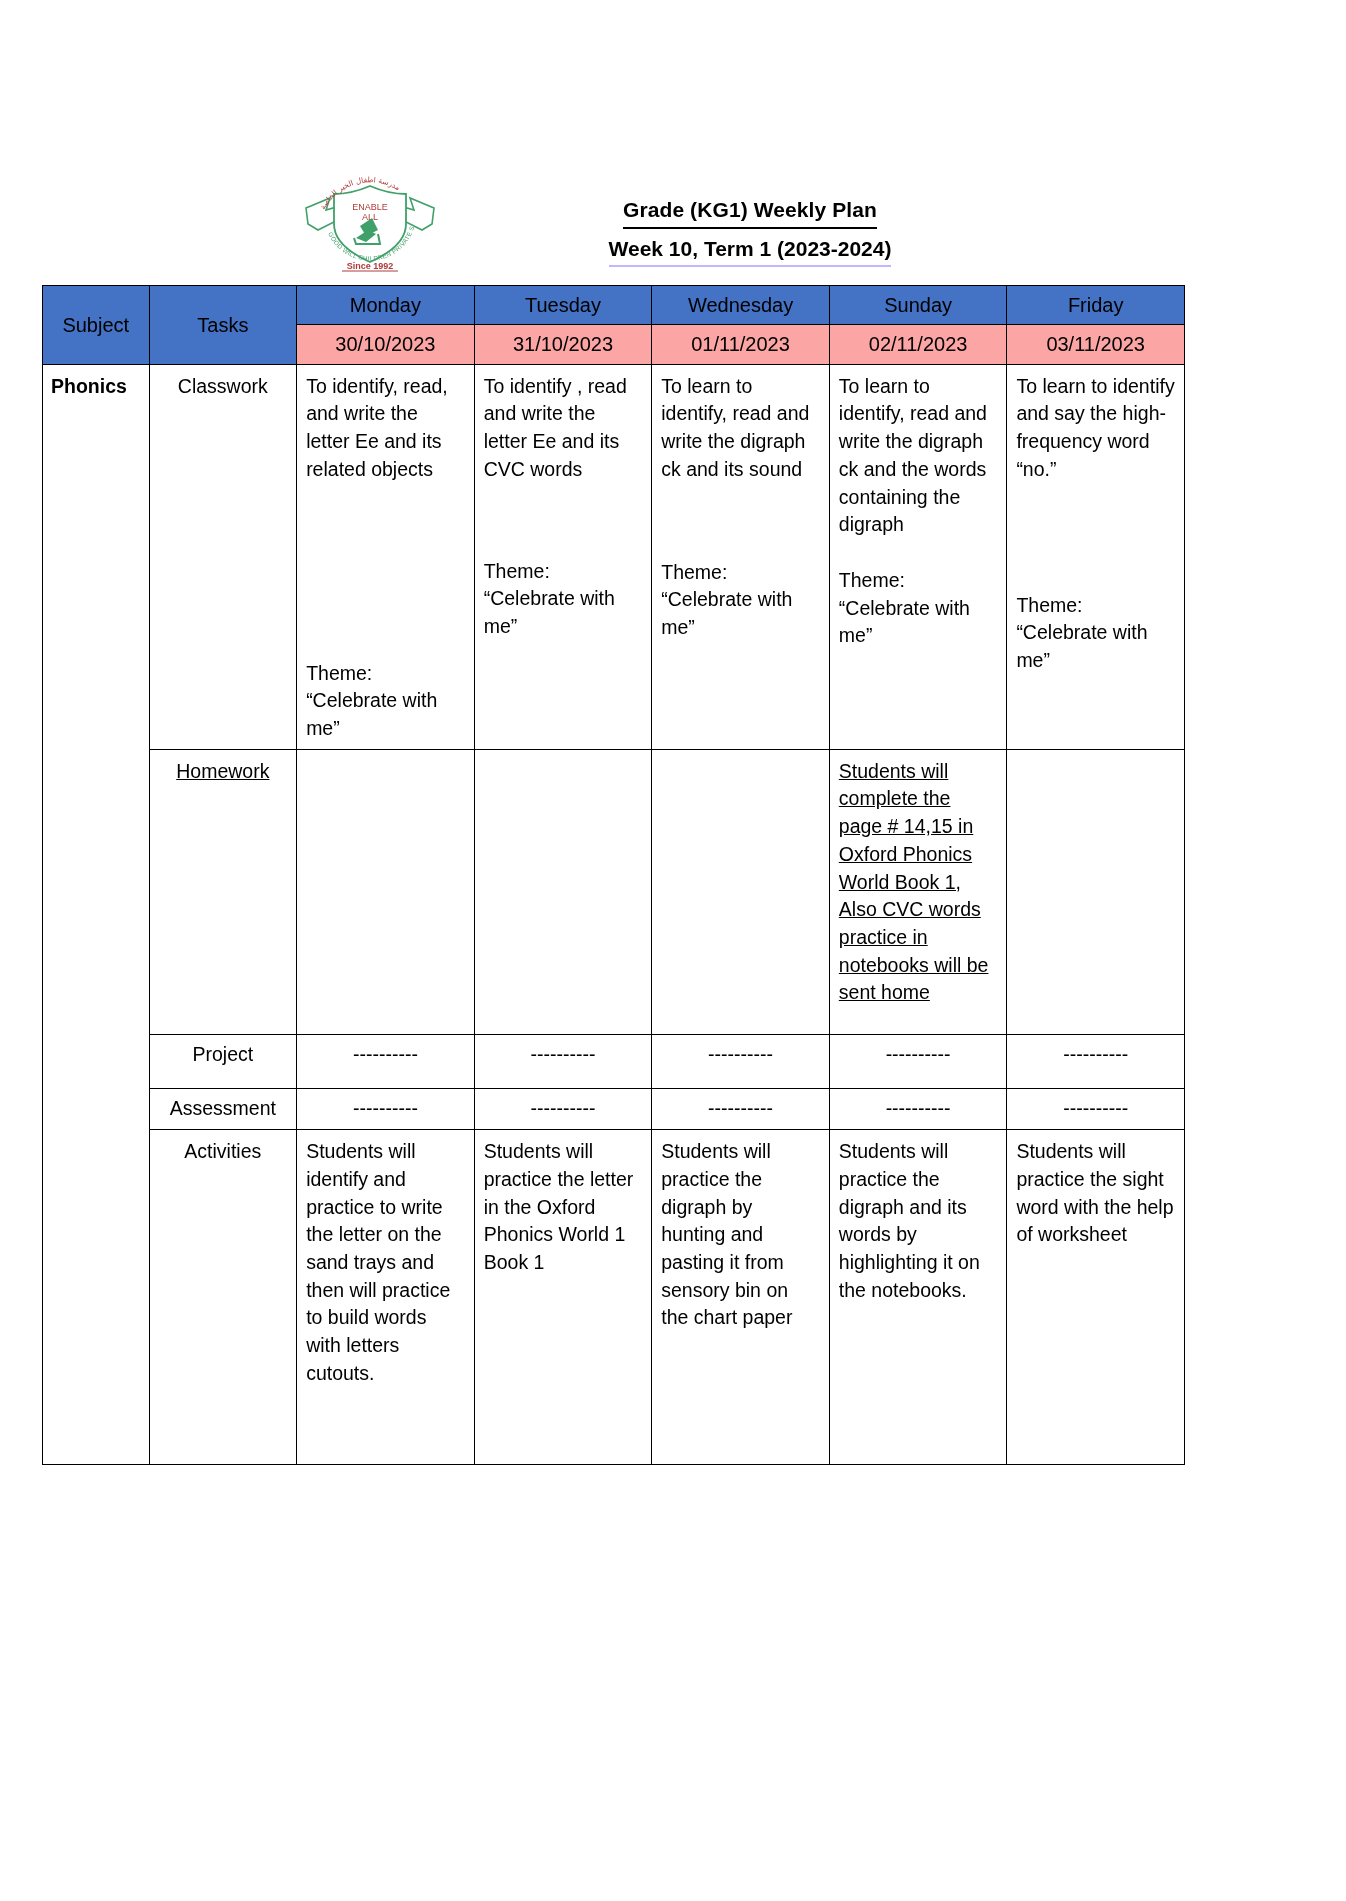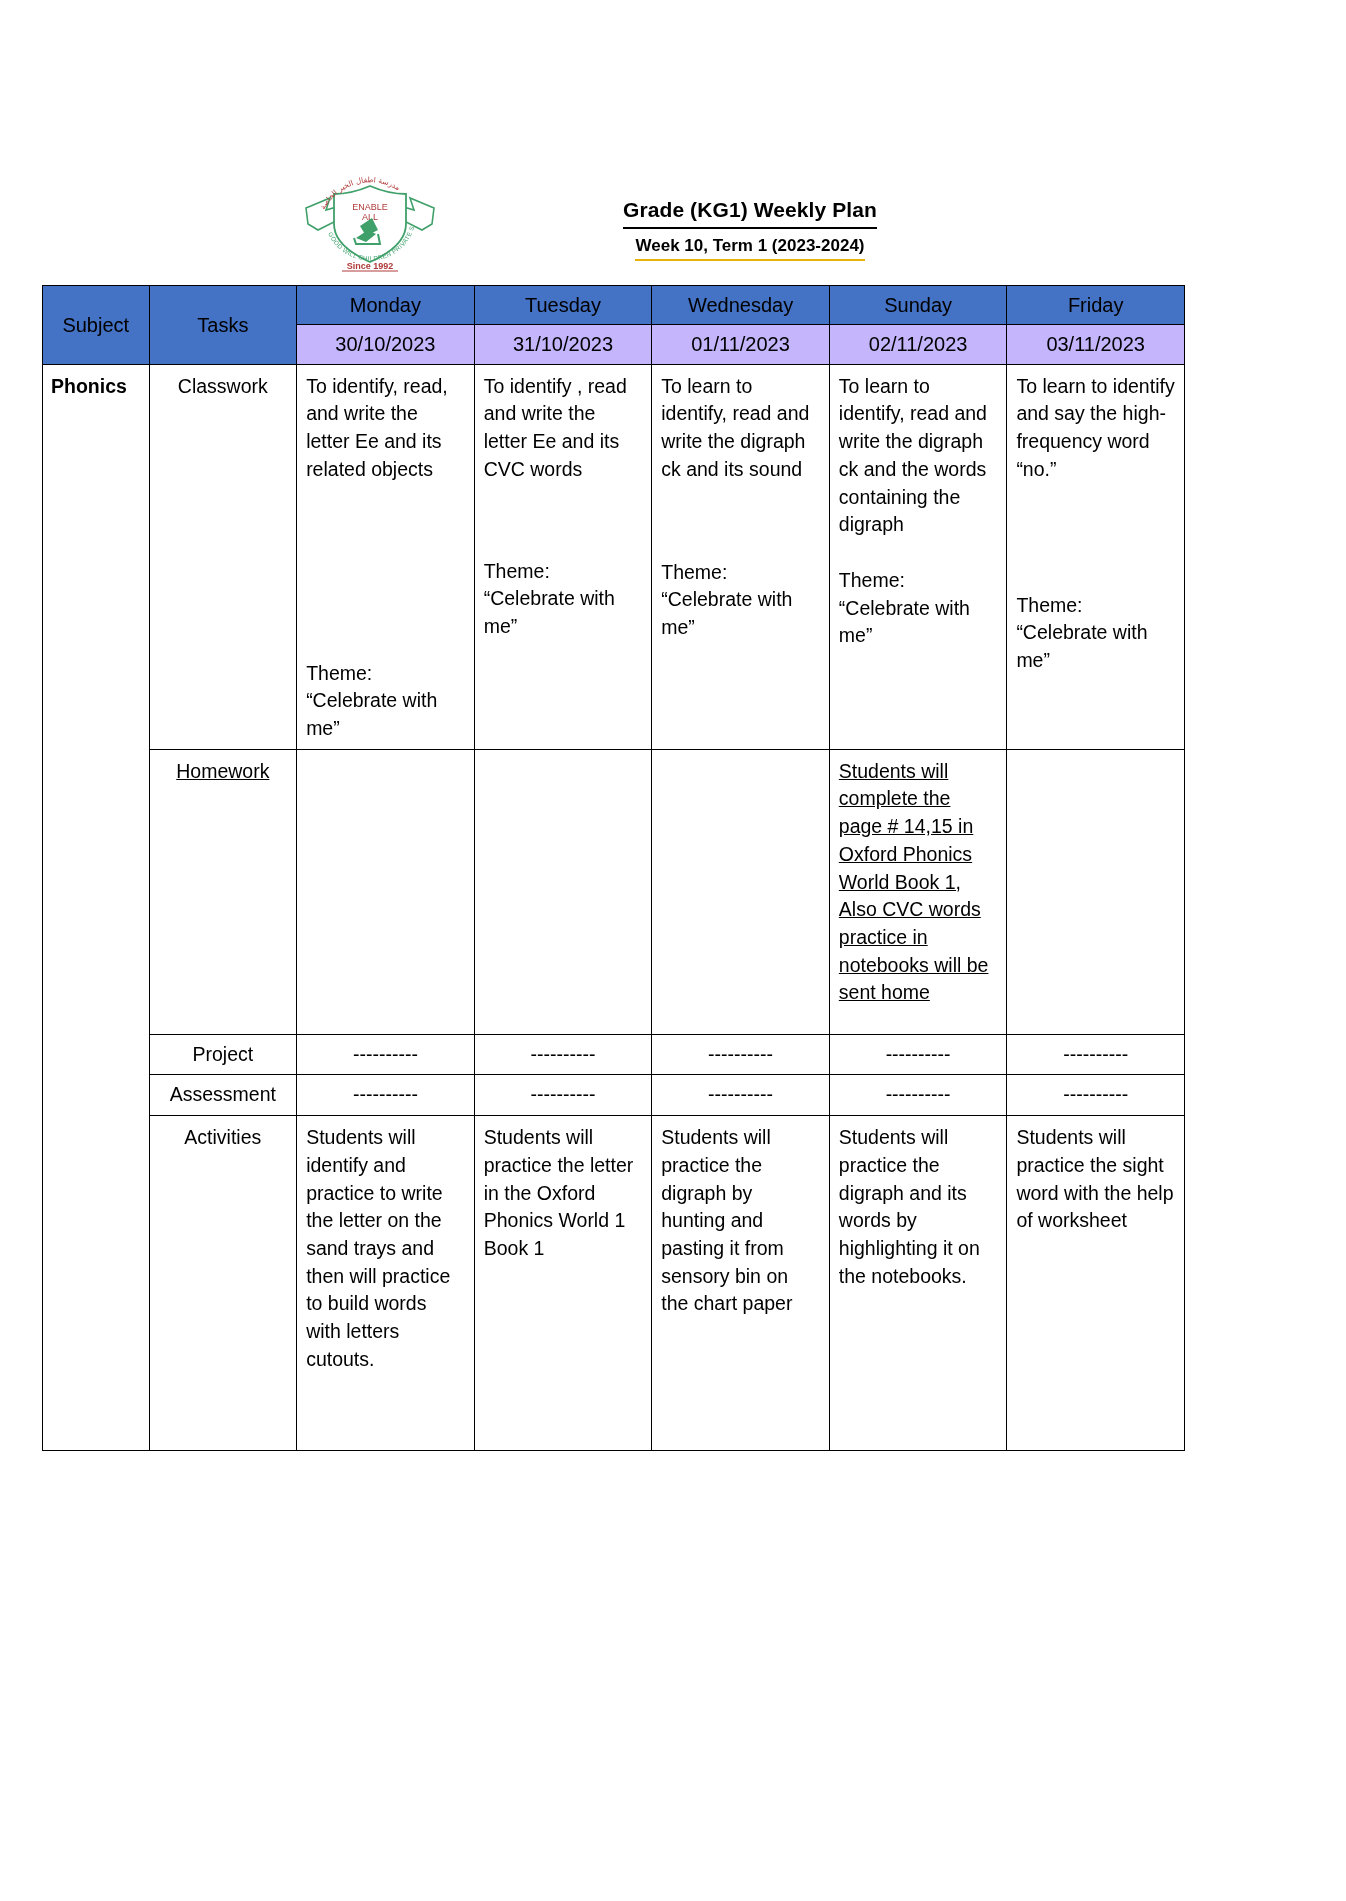--- a/index.html
+++ b/index.html
@@ -50,25 +50,25 @@
     font-size: 21px;
     font-weight: bold;
     letter-spacing: .1px;
     line-height: 1.55;
     display: inline-block;
     border-bottom: 2px solid #000;
     padding-bottom: 0px;
     margin-bottom: 4px;
   }
   .title-line2 {
-    font-size: 17px;
+    font-size: 21px;
     font-weight: bold;
     line-height: 1.55;
     display: inline-block;
-    border-bottom: 2px solid #eab308;
+    border-bottom: 2px solid #c4b5fd;
   }
   .title-row { text-align:center; }
 
   
   .plan-table {
     position: absolute;
     left: 42px;
     top: 285px;
     width: 1143px;
     border-collapse: collapse;
@@ -84,21 +84,21 @@
   }
   .hdr th {
     background: #4472C4;
     text-align: center;
     vertical-align: middle;
     font-size: 20px;
     padding: 5px 4px;
     height: 26px;
   }
   .hdr-sub th {
-    background: #c4b5fd;
+    background: #fca5a5;
     text-align: center;
     vertical-align: middle;
     font-size: 20px;
     padding: 5px 4px;
     height: 26px;
   }
   .col-subject { width: 96px; }
   .col-tasks   { width: 133px; }
   .col-day     { width: 160px; }
 
@@ -118,21 +118,21 @@
   .cell-main { display: block; white-space: pre-wrap; }
   .cell-theme { display: block; white-space: pre-wrap; }
   .theme-gap-0 { margin-top: 176px; }
   .theme-gap-1 { margin-top: 74px; }
   .theme-gap-2 { margin-top: 75px; }
   .theme-gap-3 { margin-top: 28px; }
   .theme-gap-4 { margin-top: 108px; }
 
   .row-classwork td { height: 370px; }
   .row-homework td  { height: 270px; text-decoration: underline; }
-  .row-project td   { height: 26px; vertical-align: middle; padding-top:6px; padding-bottom:6px;}
+  .row-project td   { height: 26px; vertical-align: middle; padding-top:6px; padding-bottom:20px;}
   .row-assessment td{ height: 26px; vertical-align: middle; padding-top:6px; padding-bottom:6px;}
   .row-activities td{ height: 320px; }
   .row-project td.task-cell, .row-assessment td.task-cell { vertical-align: middle; }
 </style>
 </head>
 <body>
 
 <div class="page">
 
   <div class="doc-header">

